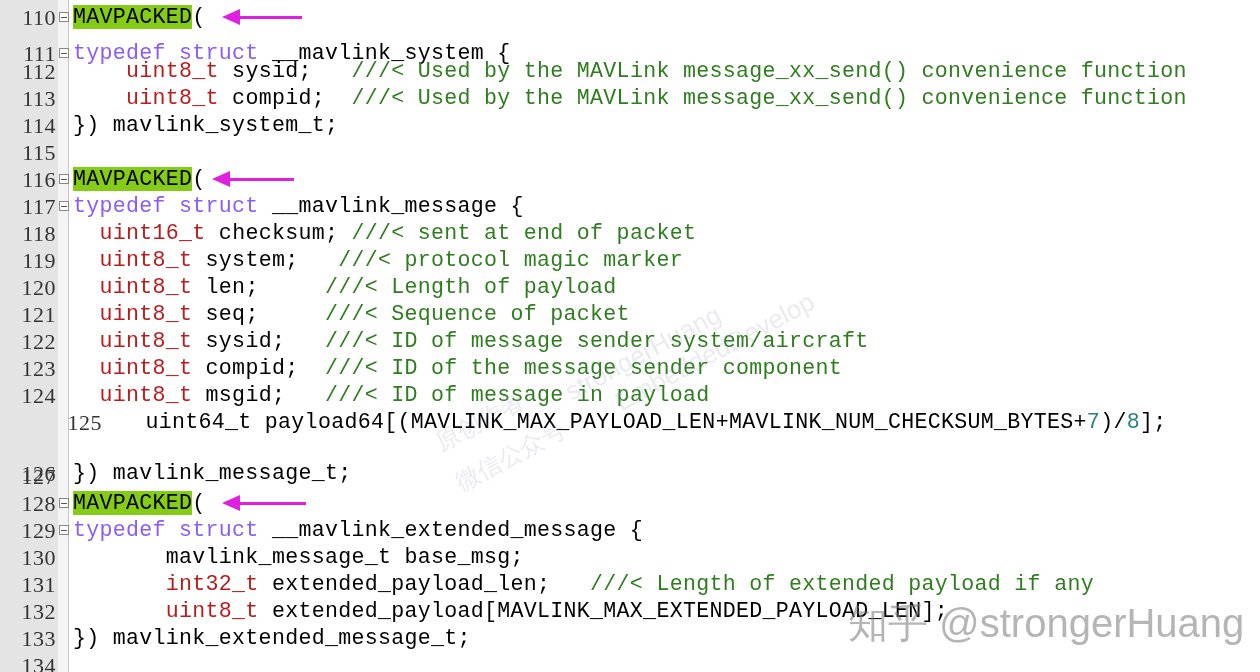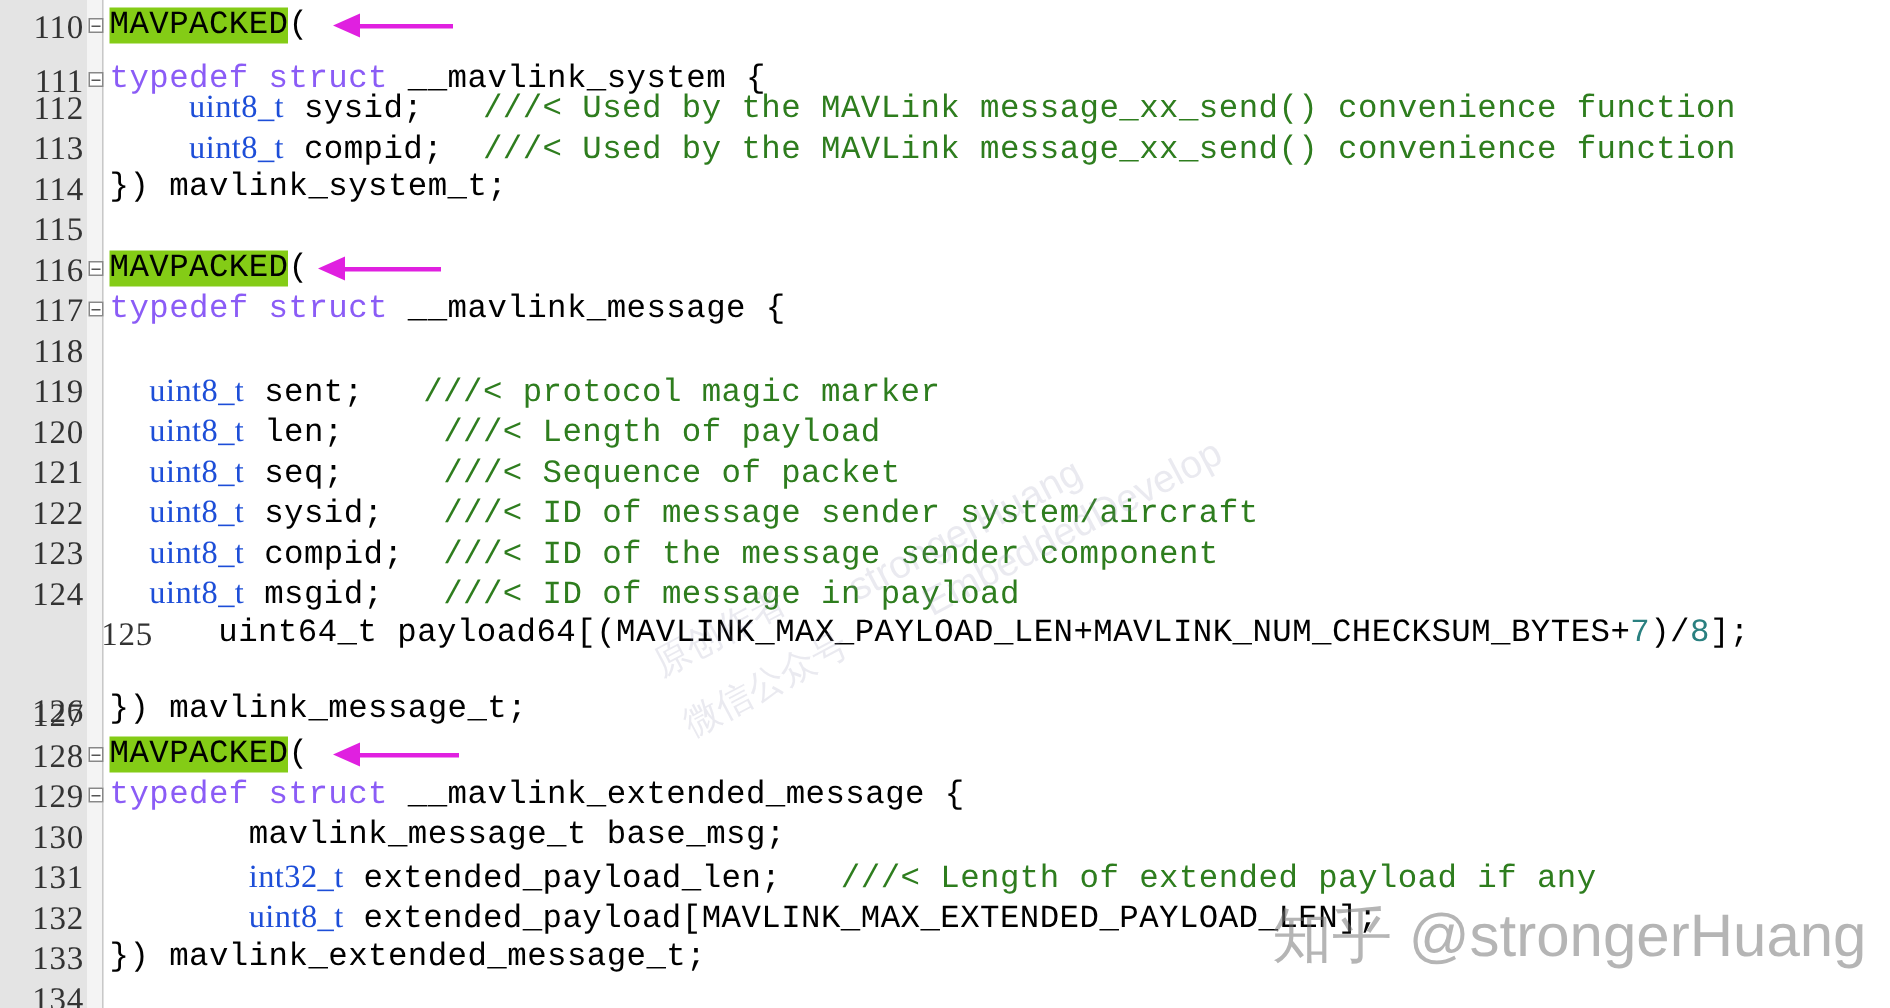--- a/index.html
+++ b/index.html
@@ -6,21 +6,21 @@
   body { width:1260px; height:672px; overflow:hidden; position:relative; font-family:"Liberation Mono", "DejaVu Sans Mono", monospace; }
   .editor { position:absolute; left:0; top:0; width:1260px; height:672px; }
   .gutter { position:absolute; left:0; top:0; width:58px; height:672px; background:#e4e4e4; }
   .fold-margin { position:absolute; left:58px; top:0; width:10px; height:672px; background:#f4f4f4; border-right:1px solid #c8c8c8; }
   .line { position:absolute; left:0; height:27px; width:1260px; white-space:pre; font-size:21.6px; line-height:27px; }
   .ln { position:absolute; left:0; width:56px; text-align:right; color:#333; font-family:"Liberation Serif", "DejaVu Serif", serif; font-size:22px; letter-spacing:0.5px;}
   .fold { position:absolute; left:59px; top:8px; width:8px; height:8px; border:1px solid #888; background:#fff; }
   .fold::after { content:""; position:absolute; left:1px; top:3.5px; width:6px; height:1px; background:#555; }
   .code { position:absolute; left:73px; top:0; color:#000; letter-spacing:0.3px; }
   .kw { color:#8b5cf6; }
-  .ty { color:#1d4ed8;font-family:Liberation Serif, serif; }
+  .ty { color:#b91c1c; }
   .cm { color:#2e7d1e; }
   .nm { color:#2a8080; }
   .hl { background:#84cc16; }
   .arrow { position:absolute; height:0; }
   .arrow .shaft { position:absolute; left:10px; top:-1.5px; height:3px; background:#e020e0; }
   .arrow .head { position:absolute; left:0; top:-8px; width:0; height:0; border-top:8px solid transparent; border-bottom:8px solid transparent; border-right:18px solid #e020e0; }
   .watermark { position:absolute; color:rgba(140,140,170,0.18); font-family:"Liberation Sans", sans-serif; transform:rotate(-28deg); transform-origin:left top; white-space:nowrap; pointer-events:none; }
   .zhihu { position:absolute; left:848px; top:596px; color:rgba(120,120,120,0.55); font-family:Liberation Sans, sans-serif; font-size:40px; white-space:nowrap; }
 </style>
 </head>
@@ -31,22 +31,22 @@
   <div class="fold-margin"></div>
   <div id="lines">
       <div class="line" style="top: 4px;"><span class="ln">110</span><span class="fold"></span><span class="code"><span class="hl">MAVPACKED</span><span>(</span></span><div class="arrow" style="left: 222px; top: 13px;"><div class="shaft" style="width: 70px;"></div><div class="head"></div></div></div>
       <div class="line" style="top: 40px;"><span class="ln">111</span><span class="fold"></span><span class="code"><span class="kw">typedef struct</span><span> __mavlink_system {</span></span></div>
       <div class="line" style="top: 58px;"><span class="ln">112</span><span class="code"><span>    </span><span class="ty">uint8_t</span><span> sysid;   </span><span class="cm">///&lt; Used by the MAVLink message_xx_send() convenience function</span></span></div>
       <div class="line" style="top: 85px;"><span class="ln">113</span><span class="code"><span>    </span><span class="ty">uint8_t</span><span> compid;  </span><span class="cm">///&lt; Used by the MAVLink message_xx_send() convenience function</span></span></div>
       <div class="line" style="top: 112px;"><span class="ln">114</span><span class="code"><span>}) mavlink_system_t;</span></span></div>
       <div class="line" style="top: 139px;"><span class="ln">115</span><span class="code"></span></div>
       <div class="line" style="top: 166px;"><span class="ln">116</span><span class="fold"></span><span class="code"><span class="hl">MAVPACKED</span><span>(</span></span><div class="arrow" style="left: 212px; top: 13px;"><div class="shaft" style="width: 72px;"></div><div class="head"></div></div></div>
       <div class="line" style="top: 193px;"><span class="ln">117</span><span class="fold"></span><span class="code"><span class="kw">typedef struct</span><span> __mavlink_message {</span></span></div>
-      <div class="line" style="top: 220px;"><span class="ln">118</span></div>
-      <div class="line" style="top: 247px;"><span class="ln">119</span><span class="code"><span>  </span><span class="ty">uint8_t</span><span> sent;   </span><span class="cm">///&lt; protocol magic marker</span></span></div>
+      <div class="line" style="top: 220px;"><span class="ln">118</span><span class="code"><span>  </span><span class="ty">uint16_t</span><span> checksum; </span><span class="cm">///&lt; sent at end of packet</span></span></div>
+      <div class="line" style="top: 247px;"><span class="ln">119</span><span class="code"><span>  </span><span class="ty">uint8_t</span><span> system;   </span><span class="cm">///&lt; protocol magic marker</span></span></div>
       <div class="line" style="top: 274px;"><span class="ln">120</span><span class="code"><span>  </span><span class="ty">uint8_t</span><span> len;     </span><span class="cm">///&lt; Length of payload</span></span></div>
       <div class="line" style="top: 301px;"><span class="ln">121</span><span class="code"><span>  </span><span class="ty">uint8_t</span><span> seq;     </span><span class="cm">///&lt; Sequence of packet</span></span></div>
       <div class="line" style="top: 328px;"><span class="ln">122</span><span class="code"><span>  </span><span class="ty">uint8_t</span><span> sysid;   </span><span class="cm">///&lt; ID of message sender system/aircraft</span></span></div>
       <div class="line" style="top: 355px;"><span class="ln">123</span><span class="code"><span>  </span><span class="ty">uint8_t</span><span> compid;  </span><span class="cm">///&lt; ID of the message sender component</span></span></div>
       <div class="line" style="top: 382px;"><span class="ln">124</span><span class="code"><span>  </span><span class="ty">uint8_t</span><span> msgid;   </span><span class="cm">///&lt; ID of message in payload</span></span></div>
       <div class="line" style="top: 409px; margin-left: 46px;"><span class="ln">125</span><span class="code"><span>  uint64_t payload64[(MAVLINK_MAX_PAYLOAD_LEN+MAVLINK_NUM_CHECKSUM_BYTES+</span><span class="nm">7</span><span>)/</span><span class="nm">8</span><span>];</span></span></div>
       <div class="line" style="top: 436px; margin-top: 24px;"><span class="ln">126</span><span class="code"><span>}) mavlink_message_t;</span></span></div>
       <div class="line" style="top: 463px;"><span class="ln">127</span><span class="code"></span></div>
       <div class="line" style="top: 490px;"><span class="ln">128</span><span class="fold"></span><span class="code"><span class="hl">MAVPACKED</span><span>(</span></span><div class="arrow" style="left: 222px; top: 13px;"><div class="shaft" style="width: 74px;"></div><div class="head"></div></div></div>
       <div class="line" style="top: 517px; padding-left: 13px;"><span class="ln">129</span><span class="fold"></span><span class="code"><span class="kw">typedef struct</span><span> __mavlink_extended_message {</span></span></div>

